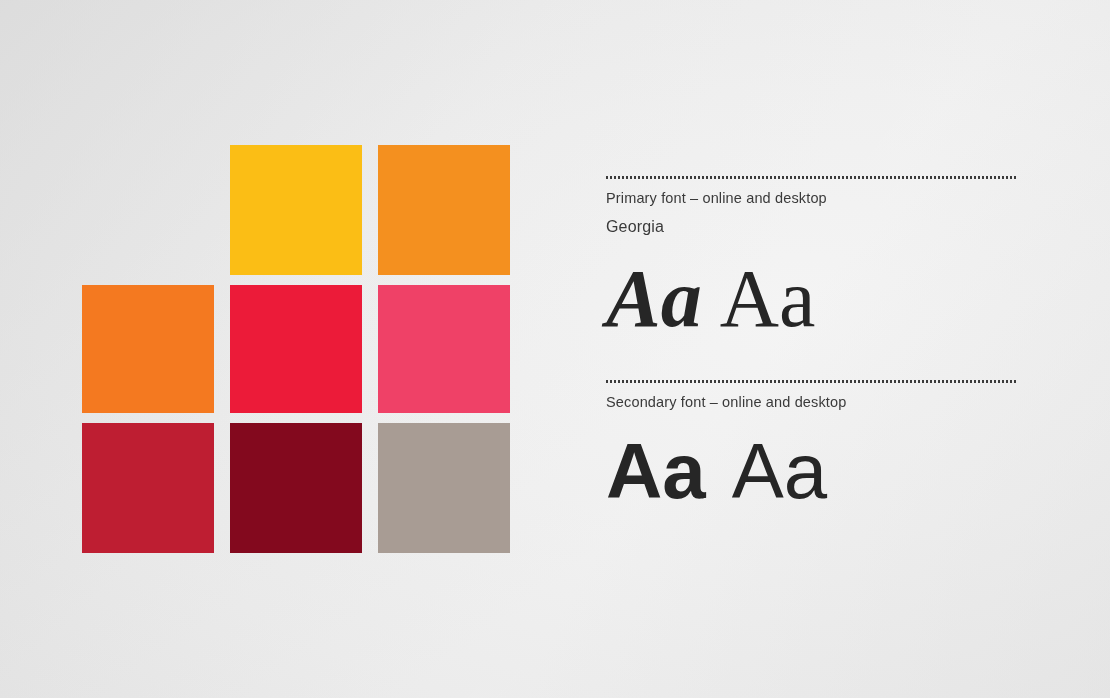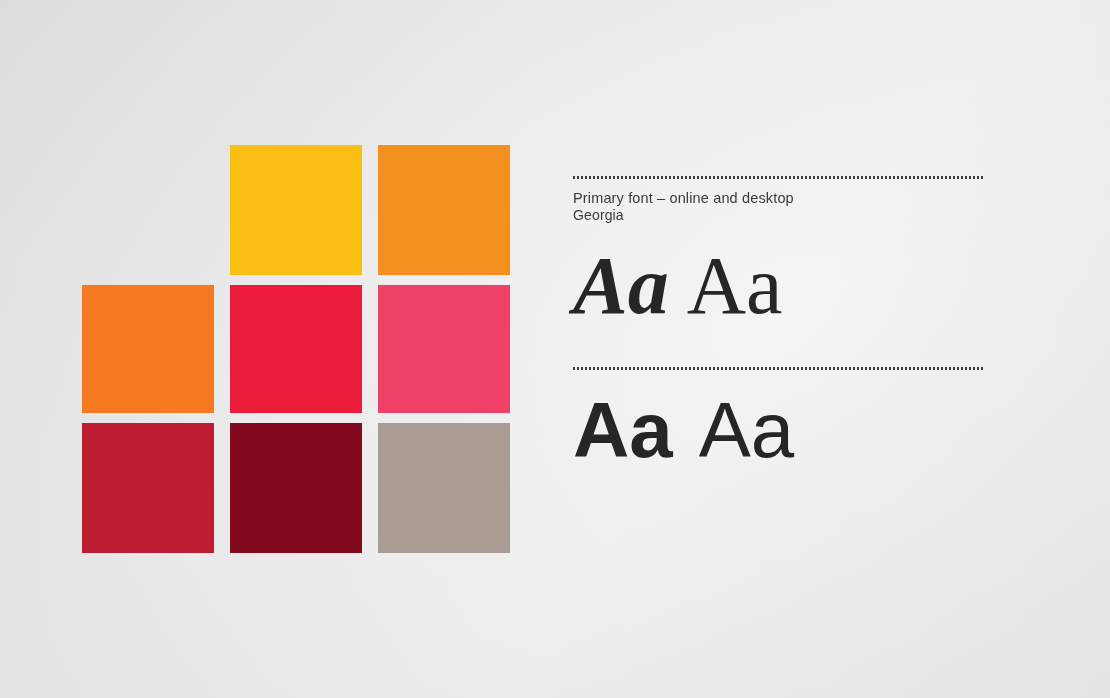--- a/index.html
+++ b/index.html
@@ -47,21 +47,21 @@
     width: 100%;
     height: 100%;
   }
   .swatch.empty {
     background: transparent;
   }
 
   
   .type-panel {
     position: absolute;
-    left: 573px;
+    left: 606px;
     top: 176px;
     width: 414px;
     z-index: 2;
   }
   .type-block + .type-block {
     margin-top: 36px;
   }
   .divider {
     width: 412px;
     height: 3px;
@@ -71,23 +71,24 @@
     background-position: left center;
   }
   .type-label {
     font-size: 14.5px;
     color: #3a3a3a;
     letter-spacing: 0.01em;
     margin-top: 11px;
     line-height: 1.18;
   }
   .type-name {
-    font-size: 14px;
+    font-size: 16px;
     color: #3a3a3a;
     letter-spacing: 0.01em;
+    margin-top: 11px;
     line-height: 1.18;
   }
   .specimen {
     margin-top: 21px;
     color: #262626;
     white-space: nowrap;
     line-height: 1;
   }
   .specimen-serif {
     font-family: "Liberation Serif", "DejaVu Serif", serif;
@@ -139,18 +140,19 @@
 
     <div class="type-block">
       <div class="divider"></div>
       <div class="type-label">Primary font – online and desktop</div>
       <div class="type-name">Georgia</div>
       <div class="specimen specimen-serif"><span class="sp-bold-italic">Aa</span><span class="sp-regular">Aa</span></div>
     </div>
 
     <div class="type-block">
       <div class="divider"></div>
+      <div class="type-label">Secondary font – online and desktop</div>
       <div class="specimen specimen-sans"><span class="sp-bold">Aa</span><span class="sp-plain">Aa</span></div>
     </div>
 
   </div>
 
 </div>
 
 </body></html>

